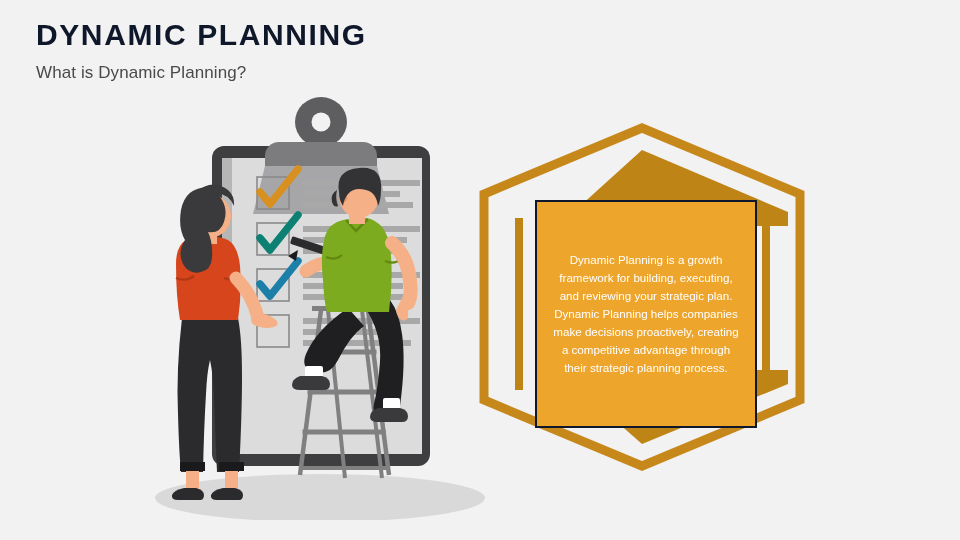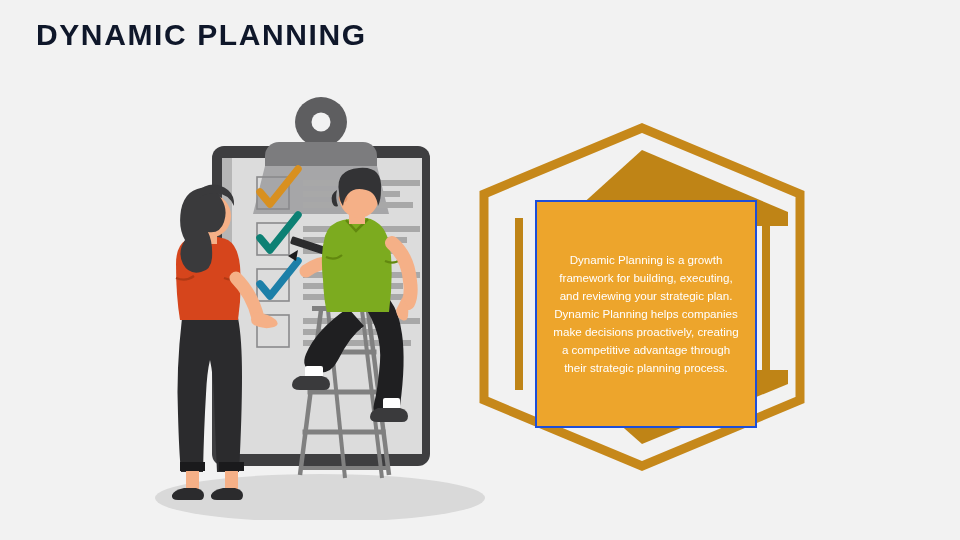--- a/index.html
+++ b/index.html
@@ -73,41 +73,42 @@
   }
   #hex-frame svg { display: block; }
 
   #body-card {
     position: absolute;
     left: 65px;
     top: 78px;
     width: 222px;
     height: 228px;
     background: #EDA52C;
-    border: 2px solid #1d4ed8;
+    border: 2px solid #0f172a;
     box-sizing: border-box;
     display: flex;
     align-items: center;
   }
   #body-text {
     color: #FFFFFF;
     font-size: 11.6px;
     line-height: 1.55;
     text-align: center;
     padding: 0 16px;
     font-family: "Liberation Sans", sans-serif;
   }
 </style>
 </head>
 <body>
 
 <div id="slide">
 
   <div id="header">
     <h1 id="slide-title">DYNAMIC PLANNING</h1>
+    <h2 id="slide-subtitle">What is Dynamic Planning?</h2>
   </div>
 
   <div id="illustration">
     <svg width="400" height="440" viewBox="0 0 400 440" xmlns="http://www.w3.org/2000/svg">
 
       <ellipse cx="180" cy="418" rx="165" ry="24" fill="#D9D9D9"></ellipse>
 
       <rect x="72" y="66" width="218" height="320" rx="12" ry="12" fill="#3E3E40"></rect>
 
       <rect x="82" y="78" width="198" height="296" fill="#B6B6B6"></rect>

